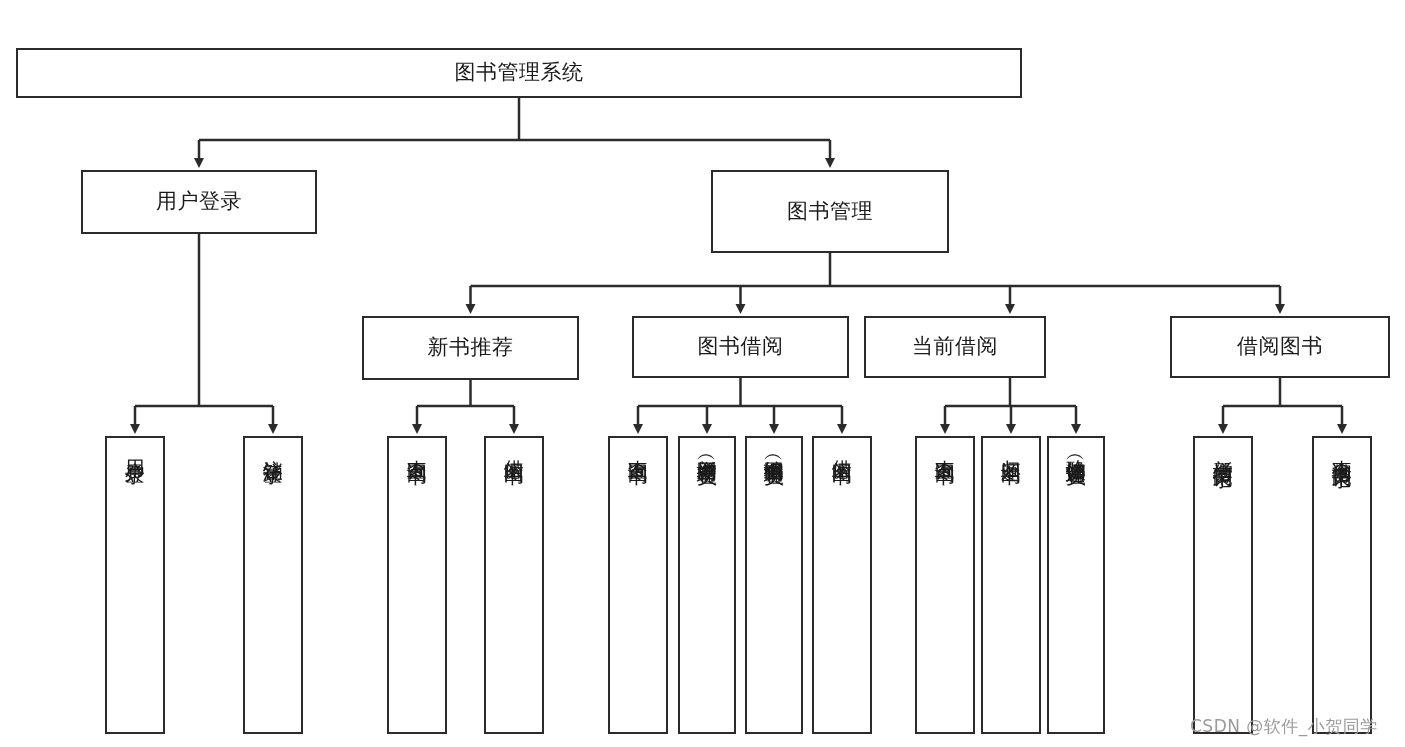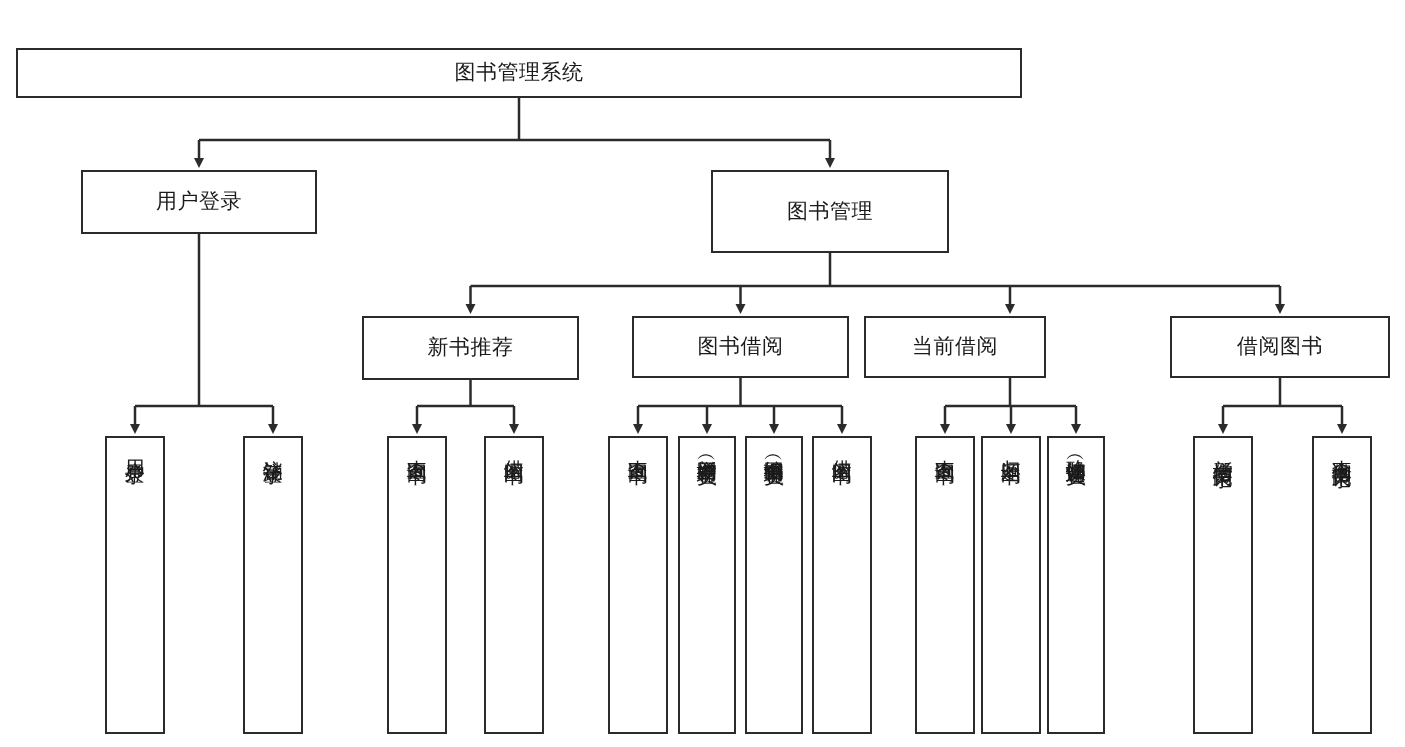--- a/index.html
+++ b/index.html
@@ -177,13 +177,14 @@
         <span class="label">确认归还（管理员）</span>
       </div>
       <div class="node vertical" style="left: 1193px; top: 436px; width: 60px; height: 298px;">
         <span class="label">新增借阅记录</span>
       </div>
       <div class="node vertical" style="left: 1312px; top: 436px; width: 60px; height: 298px;">
         <span class="label">查询借阅记录</span>
       </div>
     </div>
 
+  <div id="watermark">CSDN @软件_小贺同学</div>
 </div>
 
 </body></html>

